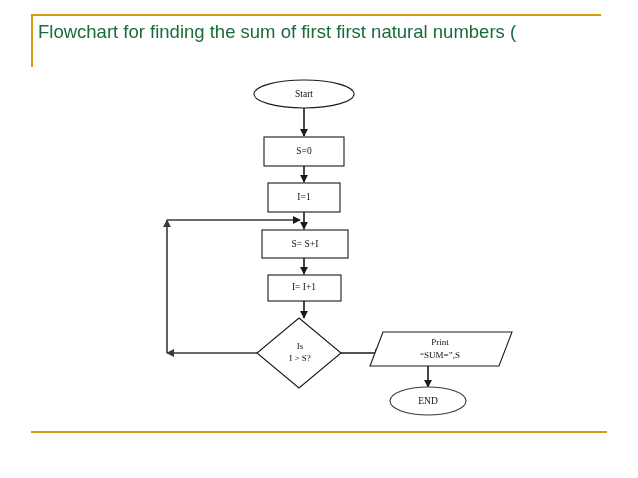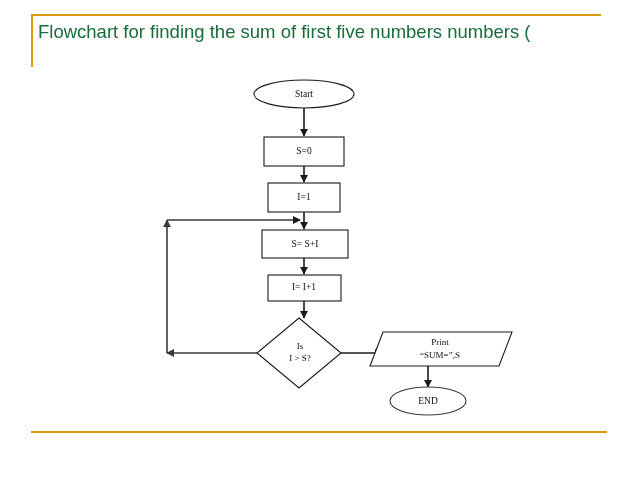--- a/index.html
+++ b/index.html
@@ -105,21 +105,21 @@
   }
 </style>
 </head>
 <body>
 
 <div id="slide">
 
   <div class="rule-top"></div>
   <div class="accent-bar"></div>
 
-  <div id="title"><span>Flowchart for finding the sum of first five numbers numbers (</span><br></div>
+  <div id="title"><span>Flowchart for finding the sum of first first natural numbers (</span><br></div>
 
   <div id="flowchart">
     <svg width="638" height="478" viewBox="0 0 638 478" xmlns="http://www.w3.org/2000/svg">
       <defs>
         <marker id="arrow" viewBox="0 0 10 10" refX="9" refY="5" markerWidth="5.2" markerHeight="5.2" orient="auto-start-reverse">
           <path d="M 0 0 L 10 5 L 0 10 z" fill="#1a1a1a"></path>
         </marker>
         <marker id="arrow-soft" viewBox="0 0 10 10" refX="9" refY="5" markerWidth="5.2" markerHeight="5.2" orient="auto-start-reverse">
           <path d="M 0 0 L 10 5 L 0 10 z" fill="#3a3a3a"></path>
         </marker>

